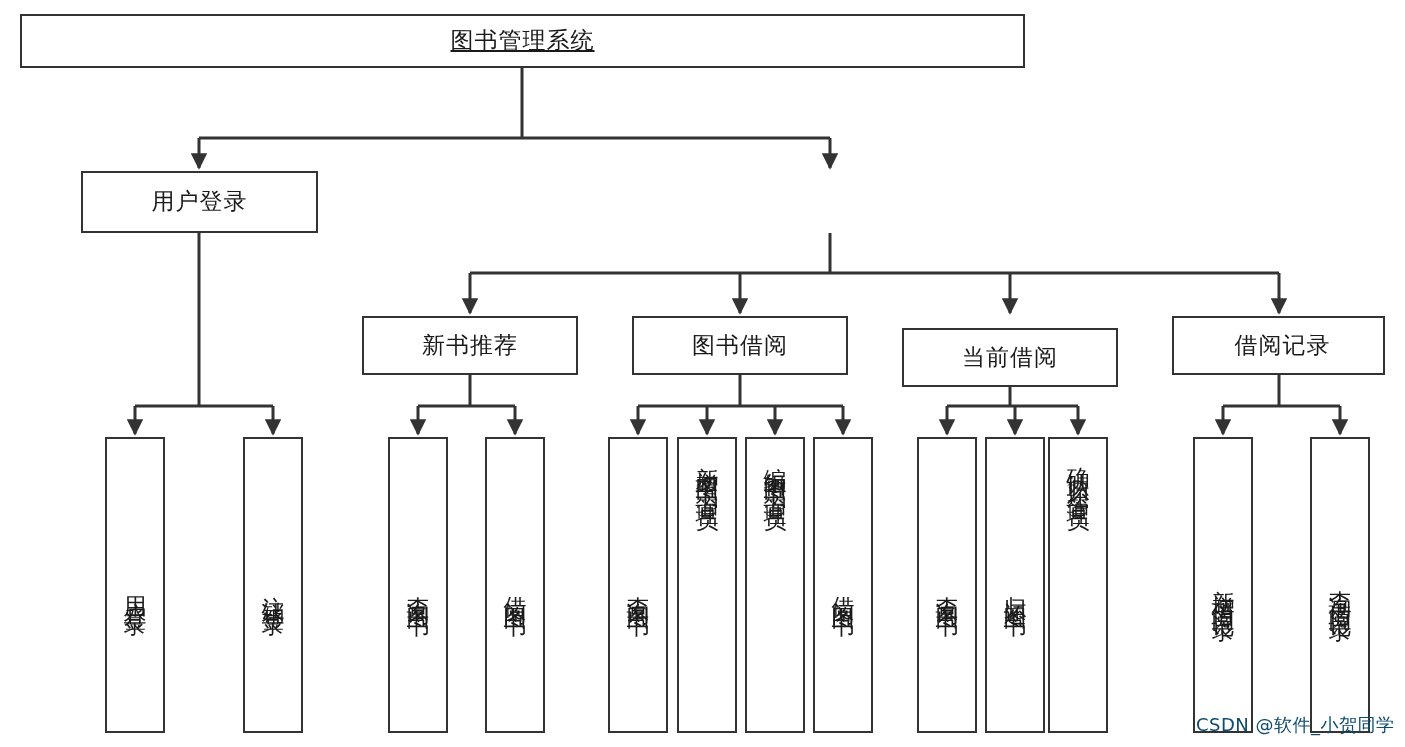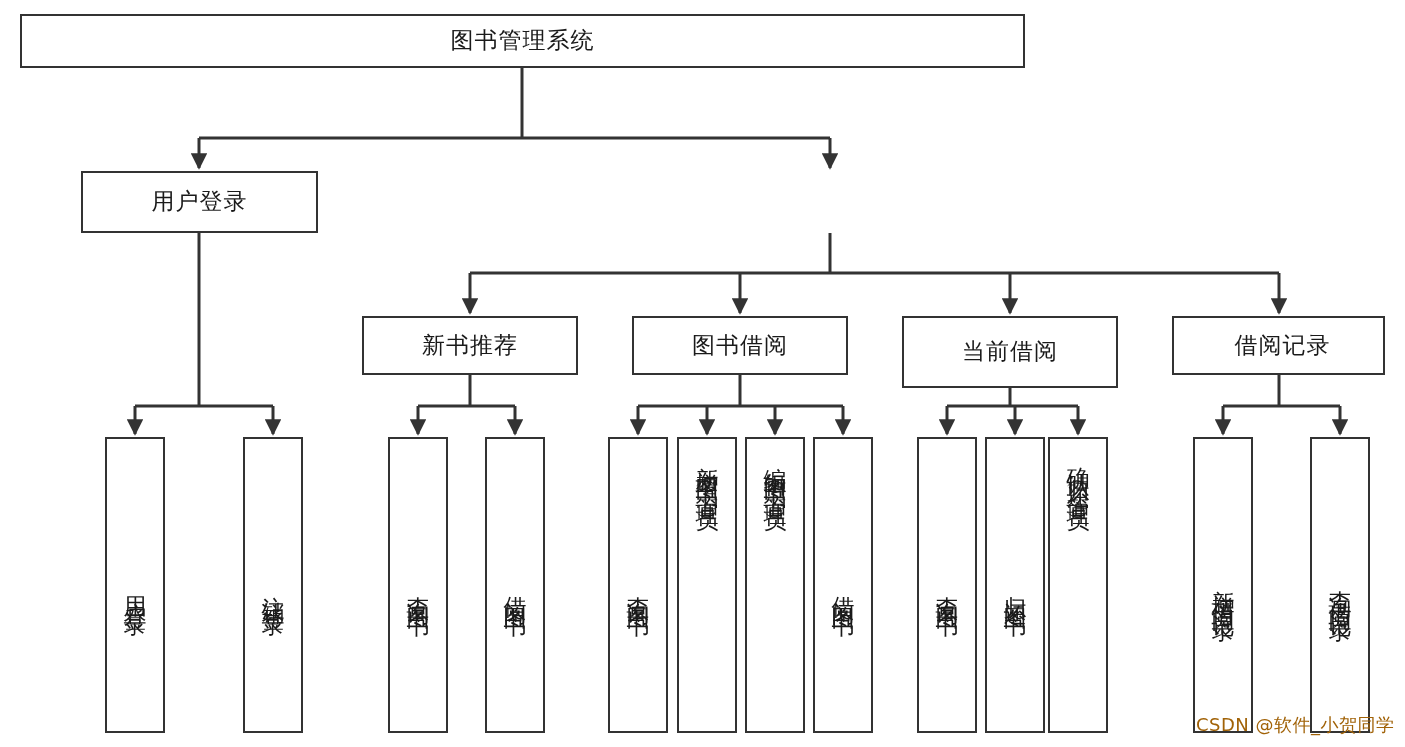--- a/index.html
+++ b/index.html
@@ -54,21 +54,21 @@
     line-height: 1;
     white-space: nowrap;
     display: block;
   }
   .vtext-center {
     align-self: center;
   }
   .watermark {
     position: absolute;
     font-size: 18px;
-    color: #a16207;
+    color: #0c4a6e;
     letter-spacing: 0.5px;
     white-space: nowrap;
   }
 </style>
 </head>
 <body>
 
 <div id="canvas">
 
   <svg id="edges" viewBox="0 0 1405 747" width="1405" height="747">
@@ -114,35 +114,35 @@
       <path d="M 1015 406 L 1015 434" marker-end="url(#arrow)"></path>
       <path d="M 1078 406 L 1078 434" marker-end="url(#arrow)"></path>
 
       <path d="M 1279 375 L 1279 406"></path>
       <path d="M 1223 406 L 1340 406"></path>
       <path d="M 1223 406 L 1223 434" marker-end="url(#arrow)"></path>
       <path d="M 1340 406 L 1340 434" marker-end="url(#arrow)"></path>
     </g>
   </svg>
 
-  <div class="node node-h" style="left:20px; top:14px; width:1005px; height:54px;">
+  <div class="node node-h" style="left:20px; top:14px; width:1005px; height:54px;text-decoration:underline;">
     <span>图书管理系统</span>
   </div>
 
   <div class="node node-h" style="left:81px; top:171px; width:237px; height:62px;">
     <span>用户登录</span>
   </div>
 
   <div class="node node-h" style="left:632px; top:316px; width:216px; height:59px;">
     <span>图书借阅</span>
   </div>
   <div class="node node-h" style="left:362px; top:316px; width:216px; height:59px;">
     <span>新书推荐</span>
   </div>
-  <div class="node node-h" style="left:902px; top:316px; width:216px; height:72px;">
+  <div class="node node-h" style="left:902px; top:328px; width:216px; height:59px;">
     <span>当前借阅</span>
   </div>
   <div class="node node-h" style="left:1172px; top:316px; width:213px; height:59px;padding-left:8px;">
     <span>借阅记录</span>
   </div>
 
   <div class="node node-v" style="left:105px; top:437px; width:60px; height:296px;">
     <span class="vtext vtext-center">用户登录</span>
   </div>
   <div class="node node-v" style="left:243px; top:437px; width:60px; height:296px;">

